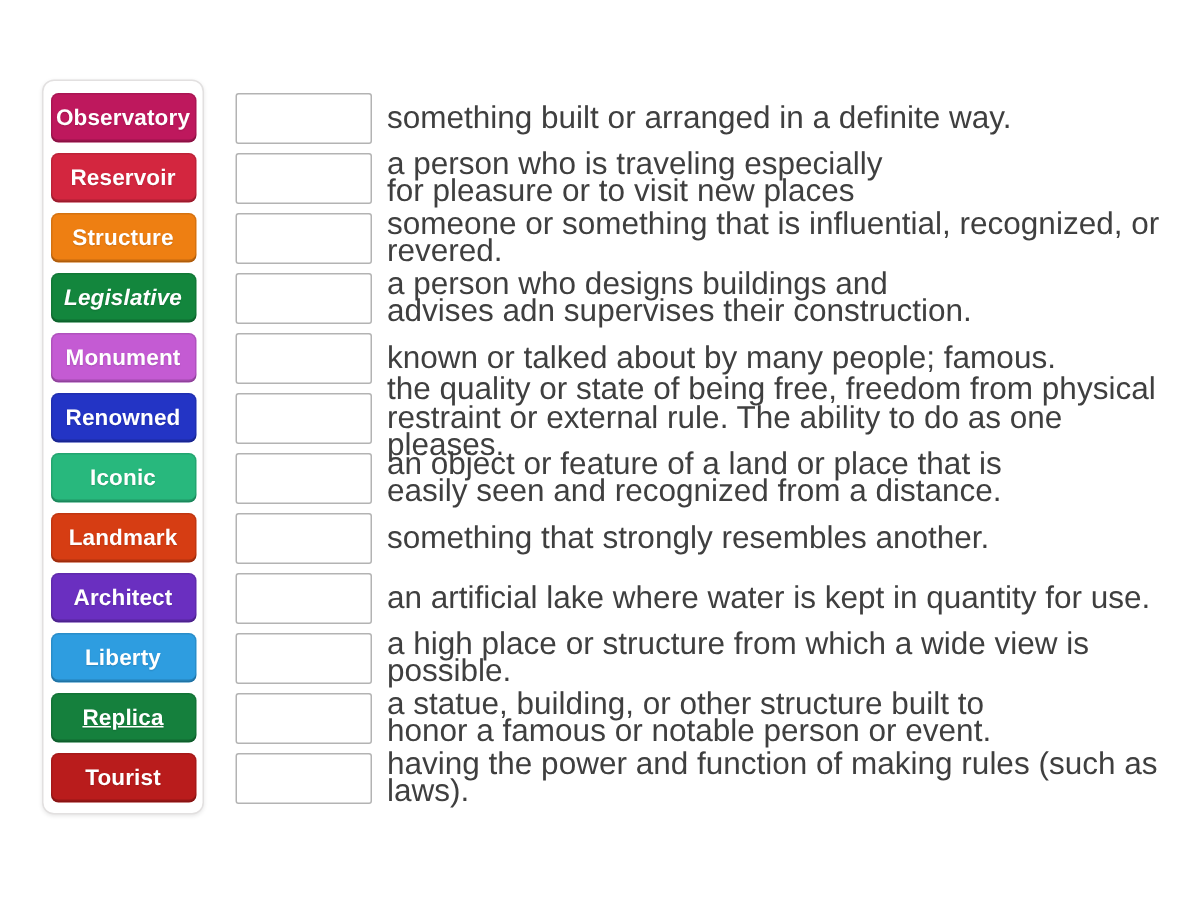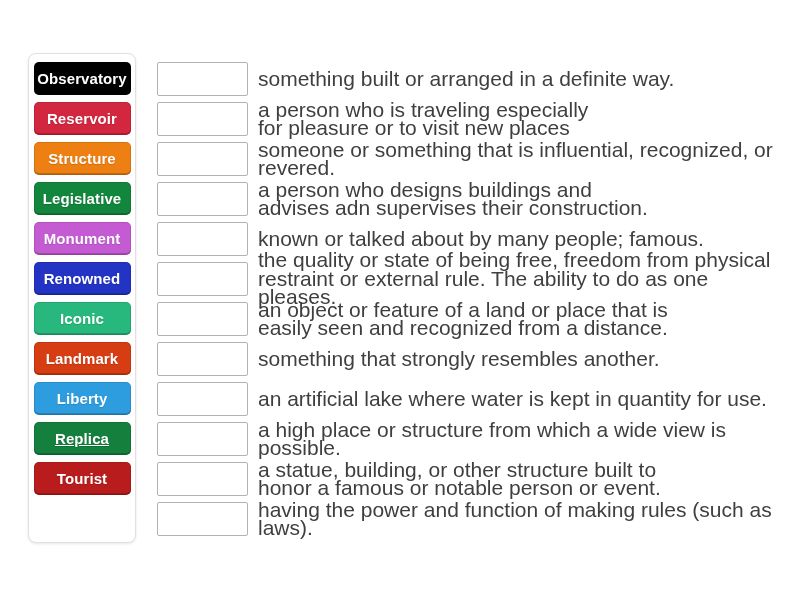--- a/index.html
+++ b/index.html
@@ -76,28 +76,29 @@
     color: #3f3f3f;
     white-space: pre-line;
   }
 </style>
 </head>
 <body>
 
 <div class="stage">
 
   <div class="word-bank">
-    <div class="word-tile" style="background-color: #000000;">Observatory</div>
+    <div class="word-tile" style="background-color: #be185d;">Observatory</div>
     <div class="word-tile" style="background-color: rgb(211, 38, 63);">Reservoir</div>
     <div class="word-tile" style="background-color: rgb(238, 127, 18);">Structure</div>
-    <div class="word-tile" style="background-color: rgb(19, 134, 61);">Legislative</div>
+    <div class="word-tile" style="background-color: rgb(19, 134, 61); font-style: italic;">Legislative</div>
     <div class="word-tile" style="background-color: rgb(196, 91, 211);">Monument</div>
     <div class="word-tile" style="background-color: rgb(35, 52, 197);">Renowned</div>
     <div class="word-tile" style="background-color: rgb(40, 184, 125);">Iconic</div>
     <div class="word-tile" style="background-color: rgb(214, 61, 19);">Landmark</div>
+    <div class="word-tile" style="background-color: rgb(106, 47, 192);">Architect</div>
     <div class="word-tile" style="background-color: rgb(46, 157, 224);">Liberty</div>
     <div class="word-tile" style="background-color: #15803d; text-decoration: underline;">Replica</div>
     <div class="word-tile" style="background-color: #b91c1c;">Tourist</div>
   </div>
 
   <div class="rows">
     <div class="match-row">
       <div class="answer-slot"></div>
       <div class="definition">something built or arranged in a definite way.</div>
     </div>

